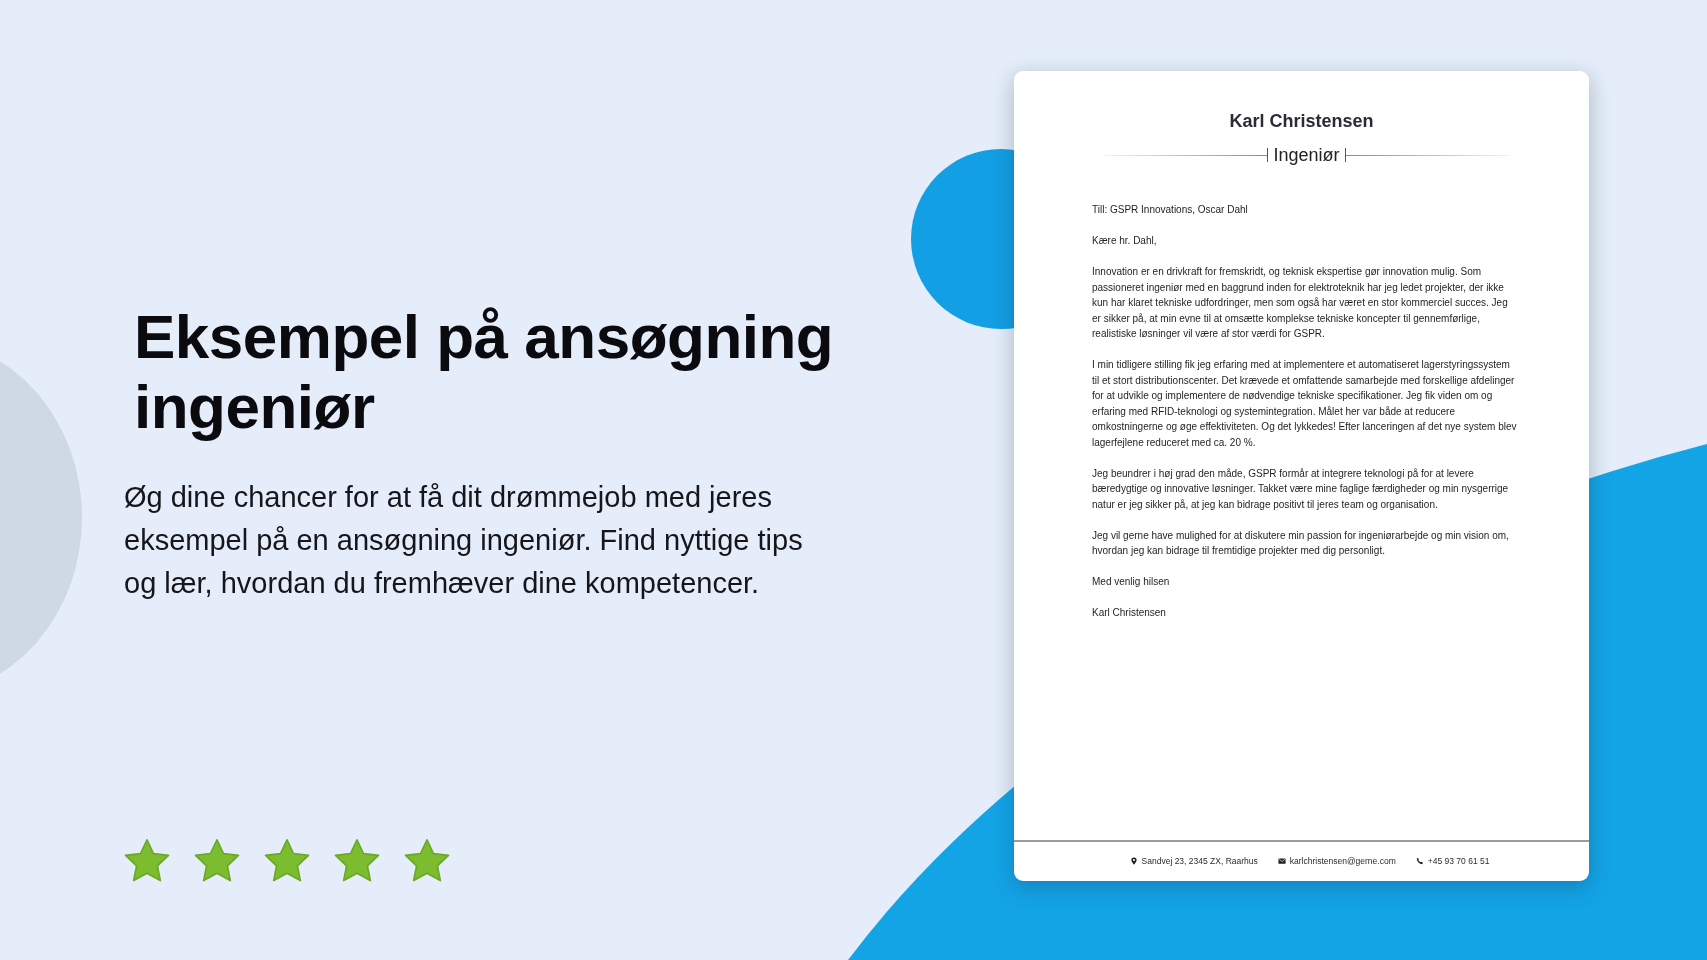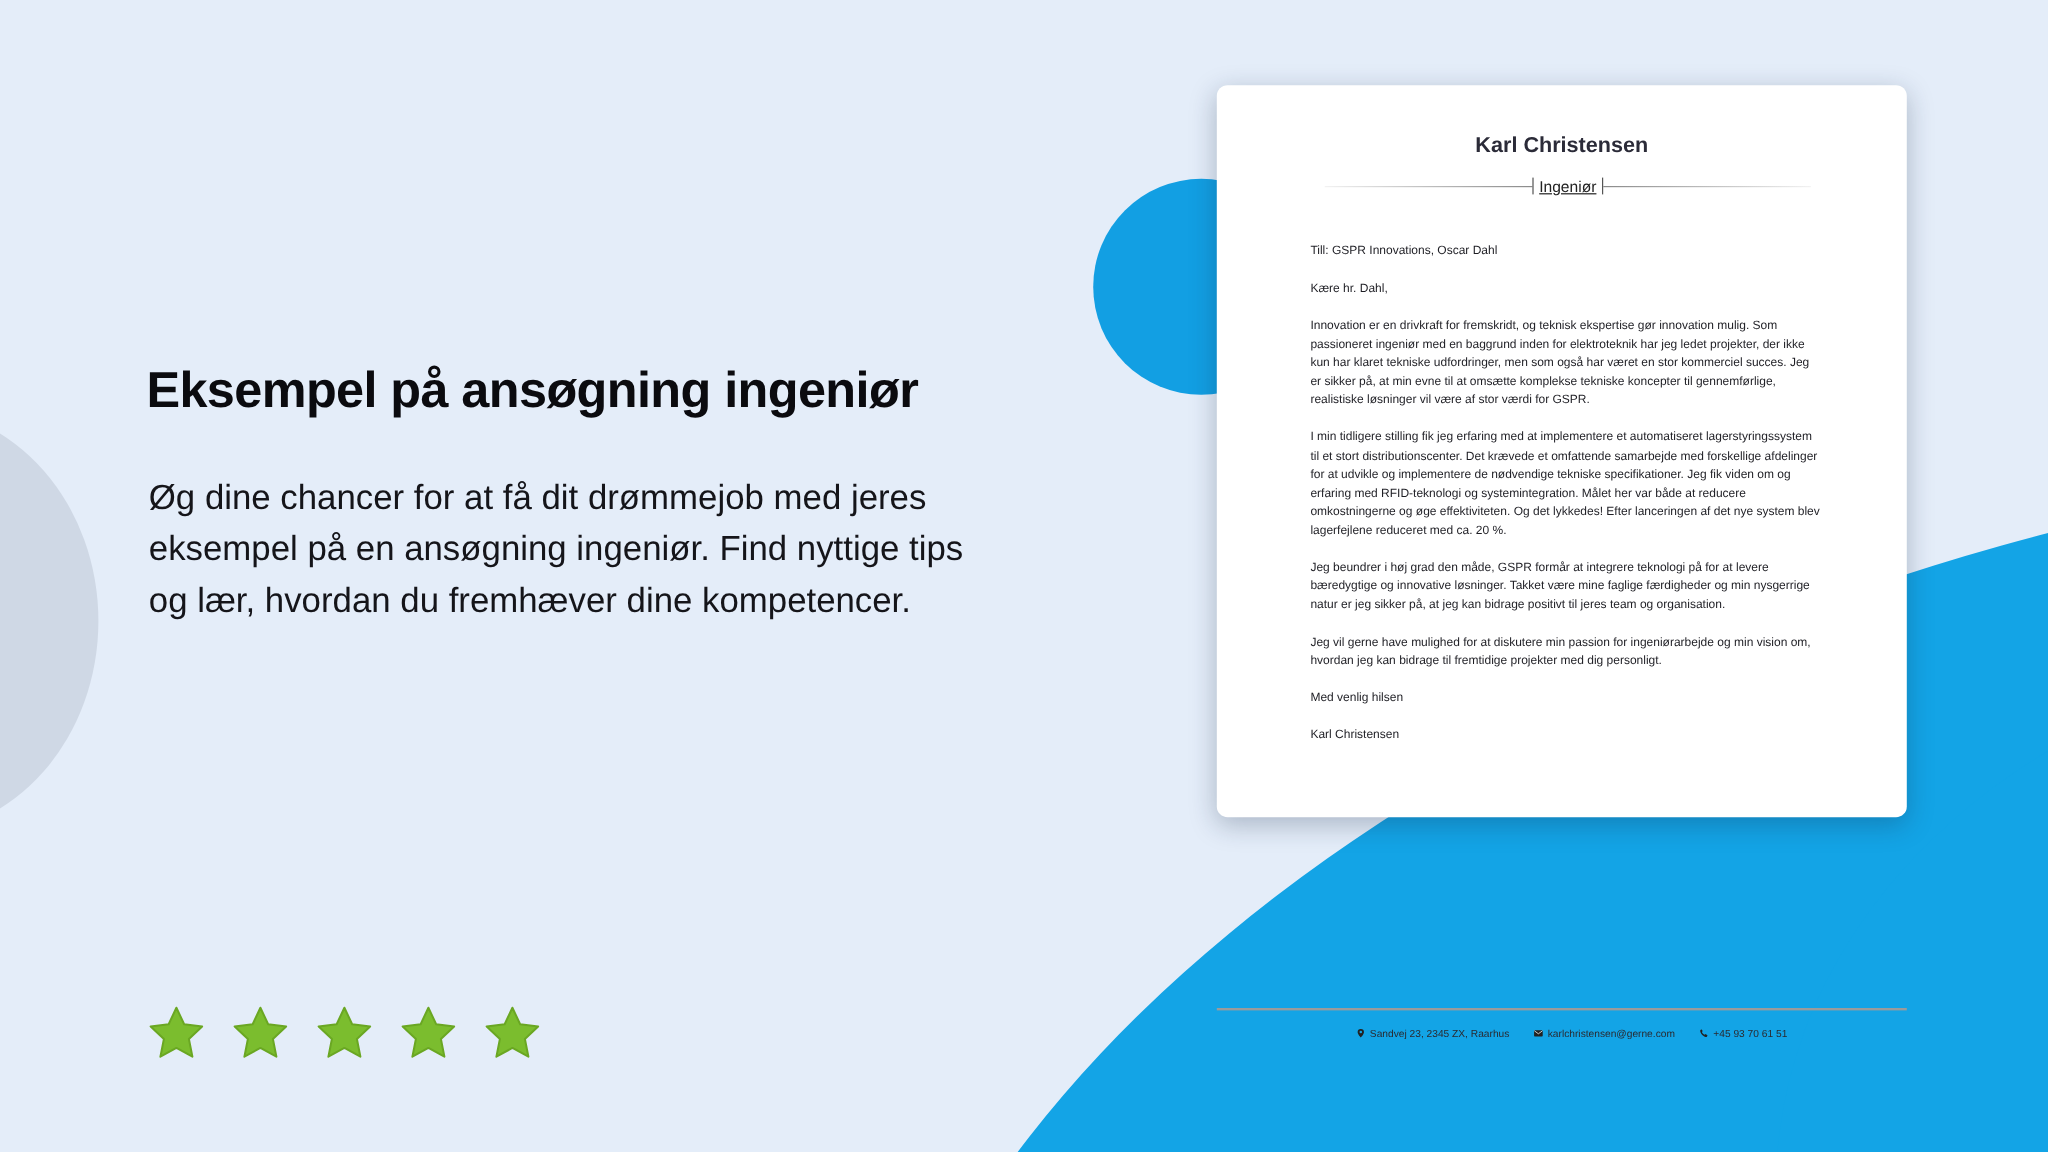--- a/index.html
+++ b/index.html
@@ -24,47 +24,47 @@
       width: 1100px; height: 900px; border-radius: 50%;
       background: #13a4e6;
     }
     .deco-blue-circle {
       position: absolute; left: 911px; top: 149px;
       width: 180px; height: 180px; border-radius: 50%;
       background: #129fe3;
     }
     .hero { position: absolute; left: 122px; top: 290px; width: 780px; }
     .hero h1 {
-      margin: 0; font-size: 42px; line-height: 70px; font-weight: 700;
+      margin: 12px; font-size: 62px; line-height: 70px; font-weight: 700;
       color: #0b0b0f; letter-spacing: -0.5px;
     }
     .hero p {
       margin: 34px 0 0 2px; font-size: 29px; line-height: 43px; color: #15151a;
       width: 700px;
     }
     .rating { position: absolute; left: 122px; top: 836px; display: flex; gap: 20px; }
     .star { width: 50px; height: 50px; }
     .doc {
-      position: absolute; left: 1014px; top: 71px; width: 575px; height: 610px;
+      position: absolute; left: 1014px; top: 71px; width: 575px; height: 810px;
       background: #ffffff; border-radius: 9px;
       box-shadow: 0 6px 22px rgba(20,40,70,0.28);
       color: #1c1c22;
     }
     .doc-name {
       position: absolute; top: 40px; left: 0; right: 0; text-align: center;
       font-size: 18px; font-weight: 700; color: #2b2b38;
     }
     .doc-title-row {
       position: absolute; top: 76px; left: 90px; right: 80px; height: 16px;
       display: flex; align-items: center;
     }
     .doc-title-row .line { flex: 1; height: 1px; background: linear-gradient(90deg, #f2f2f2, #8a8a8a); }
     .doc-title-row .line.r { background: linear-gradient(90deg, #8a8a8a, #f2f2f2); }
     .doc-title-row .bar { width: 1px; height: 14px; background: #555; }
-    .doc-title-row .role { font-size: 13px; padding: 0 5px; color: #222; text-decoration: underline; }
+    .doc-title-row .role { font-size: 18px; padding: 0 5px; color: #222; }
     .doc-body {
       position: absolute; top: 131px; left: 78px; width: 425px;
       font-size: 10px; line-height: 15.5px; color: #1e1e24;
     }
     .doc-body p { margin: 0 0 15.5px 0; }
     .doc-body .to { font-weight: 400; }
     .doc-footer-line { position: absolute; left: 0; right: 0; top: 769px; height: 2px; background: #9b9b9b; }
     .doc-footer {
       position: absolute; top: 785px; left: 16px; right: 0; display: flex;
       justify-content: center; gap: 20px; font-size: 8.5px; color: #2a2a30;

